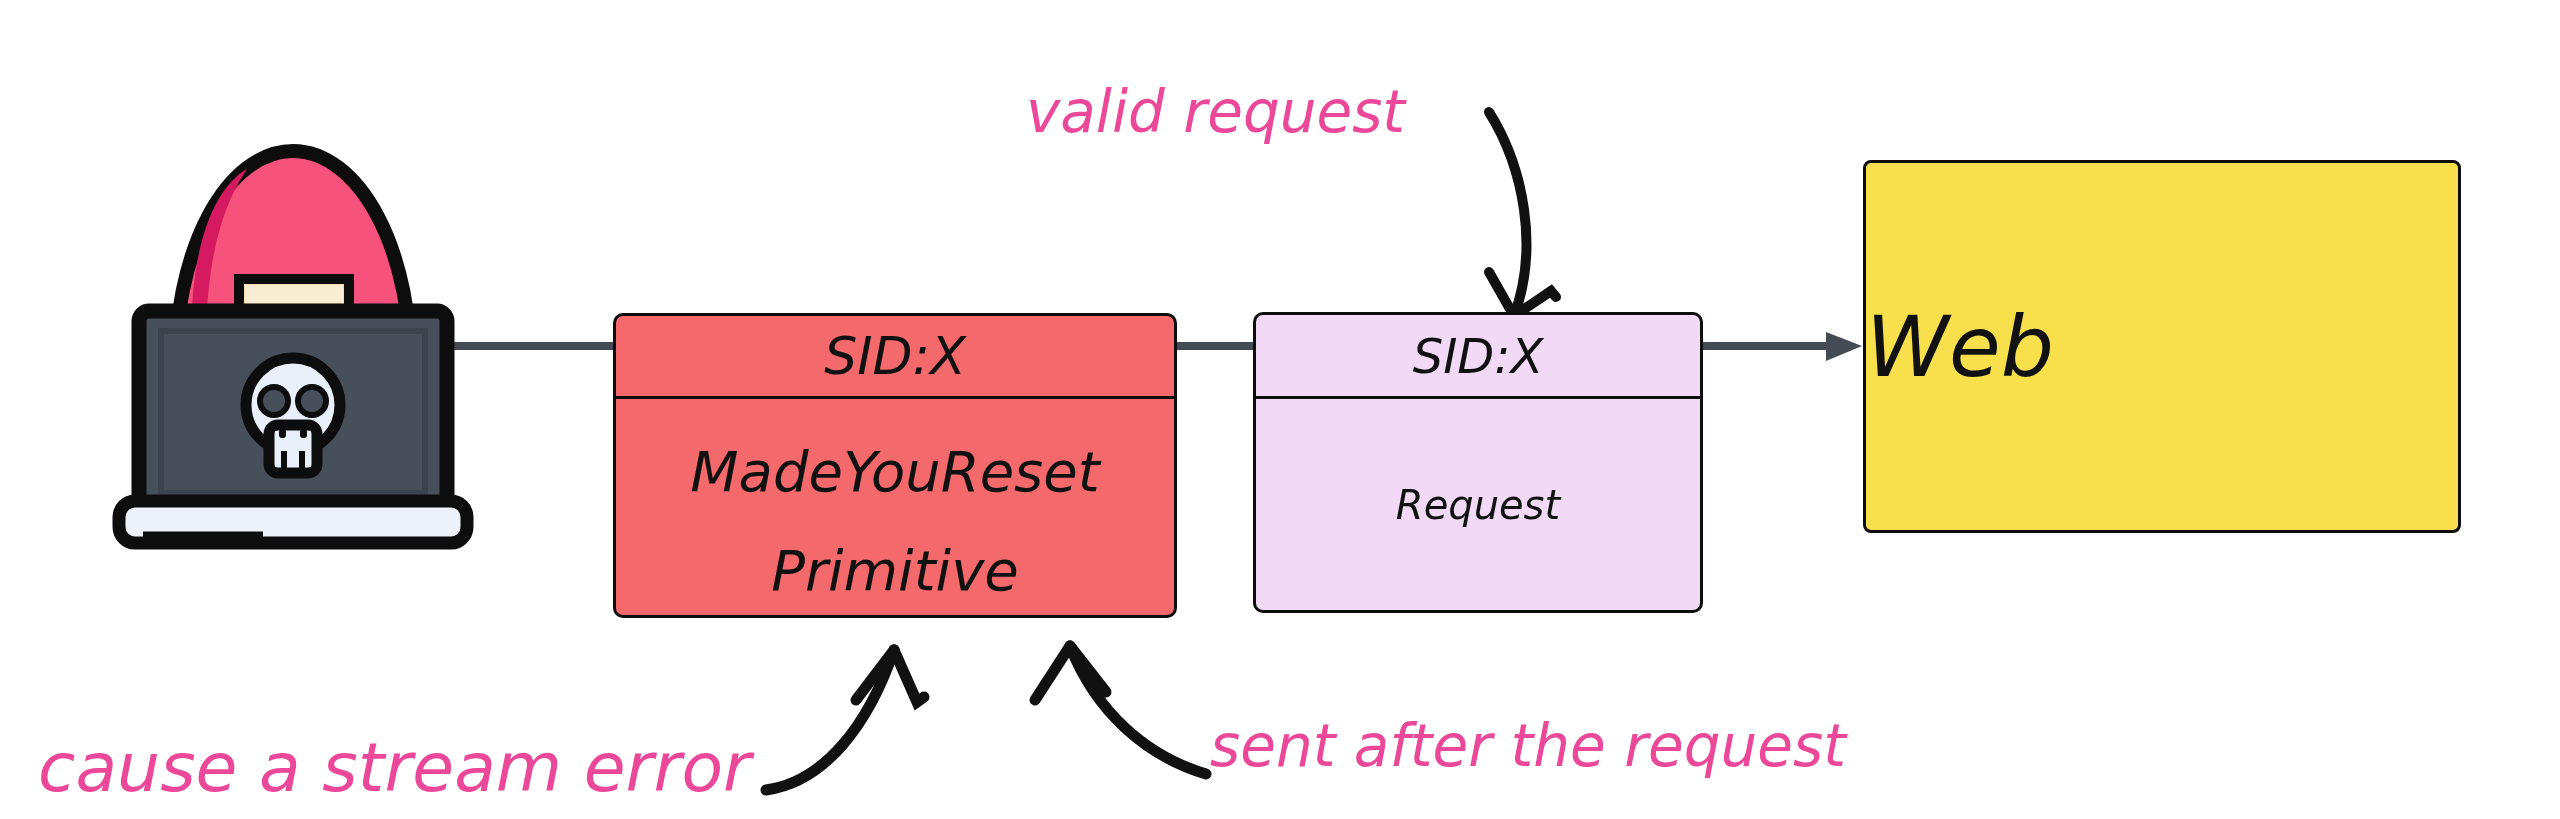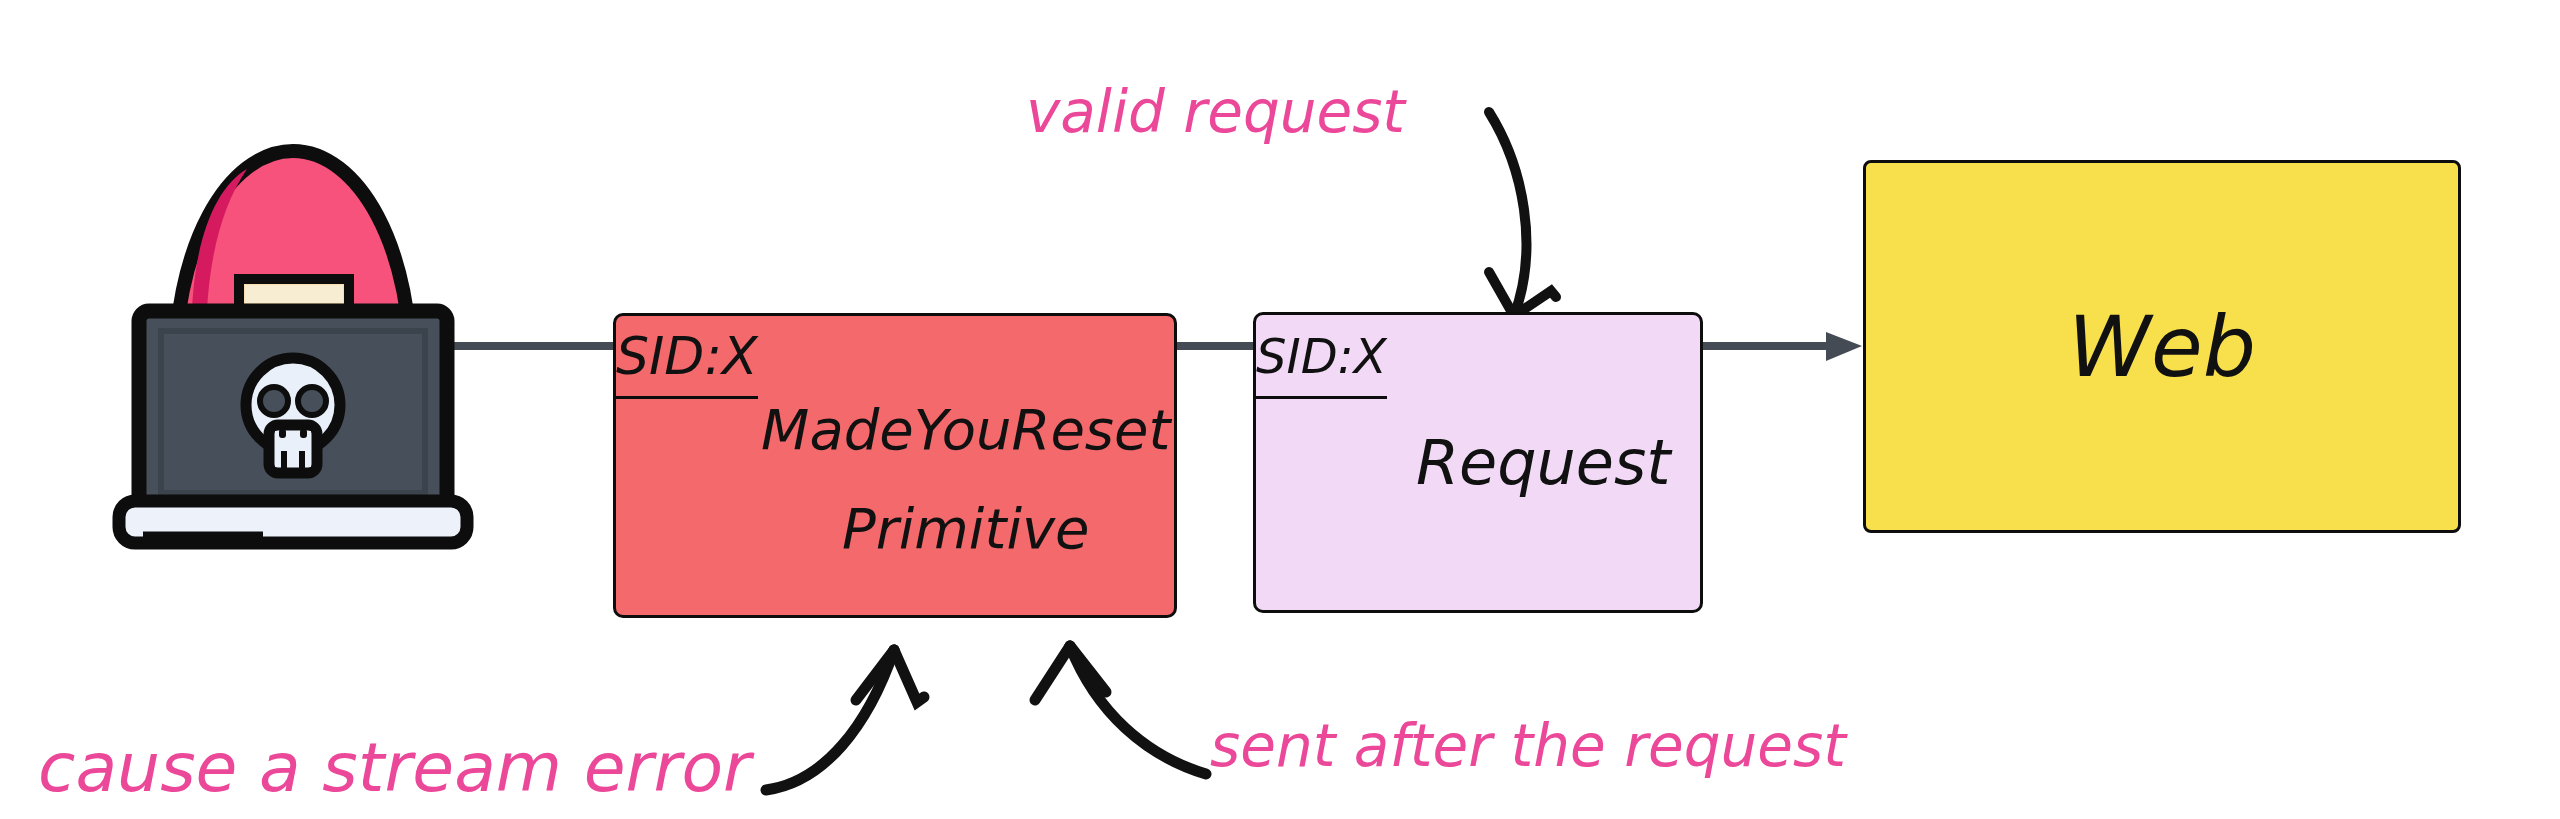--- a/index.html
+++ b/index.html
@@ -5,35 +5,35 @@
   html,body{margin:0;padding:0;background:#ffffff;}
   .canvas{
     position:relative;width:2560px;height:819px;background:#ffffff;overflow:hidden;
     font-family:"DejaVu Sans", sans-serif;color:#111;
   }
   .layer{position:absolute;left:0;top:0;width:2560px;height:819px;}
   .node{
     position:absolute;box-sizing:border-box;border:3px solid #0d0d0d;
     font-style:italic;text-align:center;z-index:2;
   }
-  .frame{border-radius:10px;display:flex;flex-direction:row;}
+  .frame{border-radius:10px;display:flex;flex-direction:column;}
   .frame-header{
     box-sizing:border-box;border-bottom:3px solid #0d0d0d;flex:0 0 auto;
     display:flex;align-items:center;justify-content:center;
   }
   .frame-body{flex:1 1 auto;display:flex;flex-direction:column;align-items:center;justify-content:center;}
   .box-primitive{left:613px;top:313px;width:564px;height:305px;background:#F4696B;}
   .box-primitive .frame-header{height:83px;font-size:52px;}
   .box-primitive .frame-body{gap:34px;font-size:56px;margin-top:27px;}
   .box-request{left:1253px;top:312px;width:450px;height:301px;background:#F2DAF7;}
   .box-request .frame-header{height:84px;font-size:48px;}
-  .box-request .frame-body{font-size:62px;}
+  .box-request .frame-body{font-size:40px;}
   .box-server{
     left:1863px;top:160px;width:598px;height:373px;background:#F8E04D;border-radius:8px;
-    display:flex;flex-direction:row;align-items:center;justify-content:center;
+    display:flex;flex-direction:row;align-items:center;justify-content:flex-start;
     gap:86px;font-size:84px;
   }
   .annotation{
     position:absolute;z-index:3;font-style:italic;white-space:nowrap;color:#ec4899;
   }
   .ann-valid{left:1026px;top:78px;font-size:58px;}
   .ann-cause{left:38px;top:728px;font-size:68px;}
   .ann-sent{left:1210px;top:712px;font-size:58px;text-align:right;}
   svg{display:block;}
 </style>

